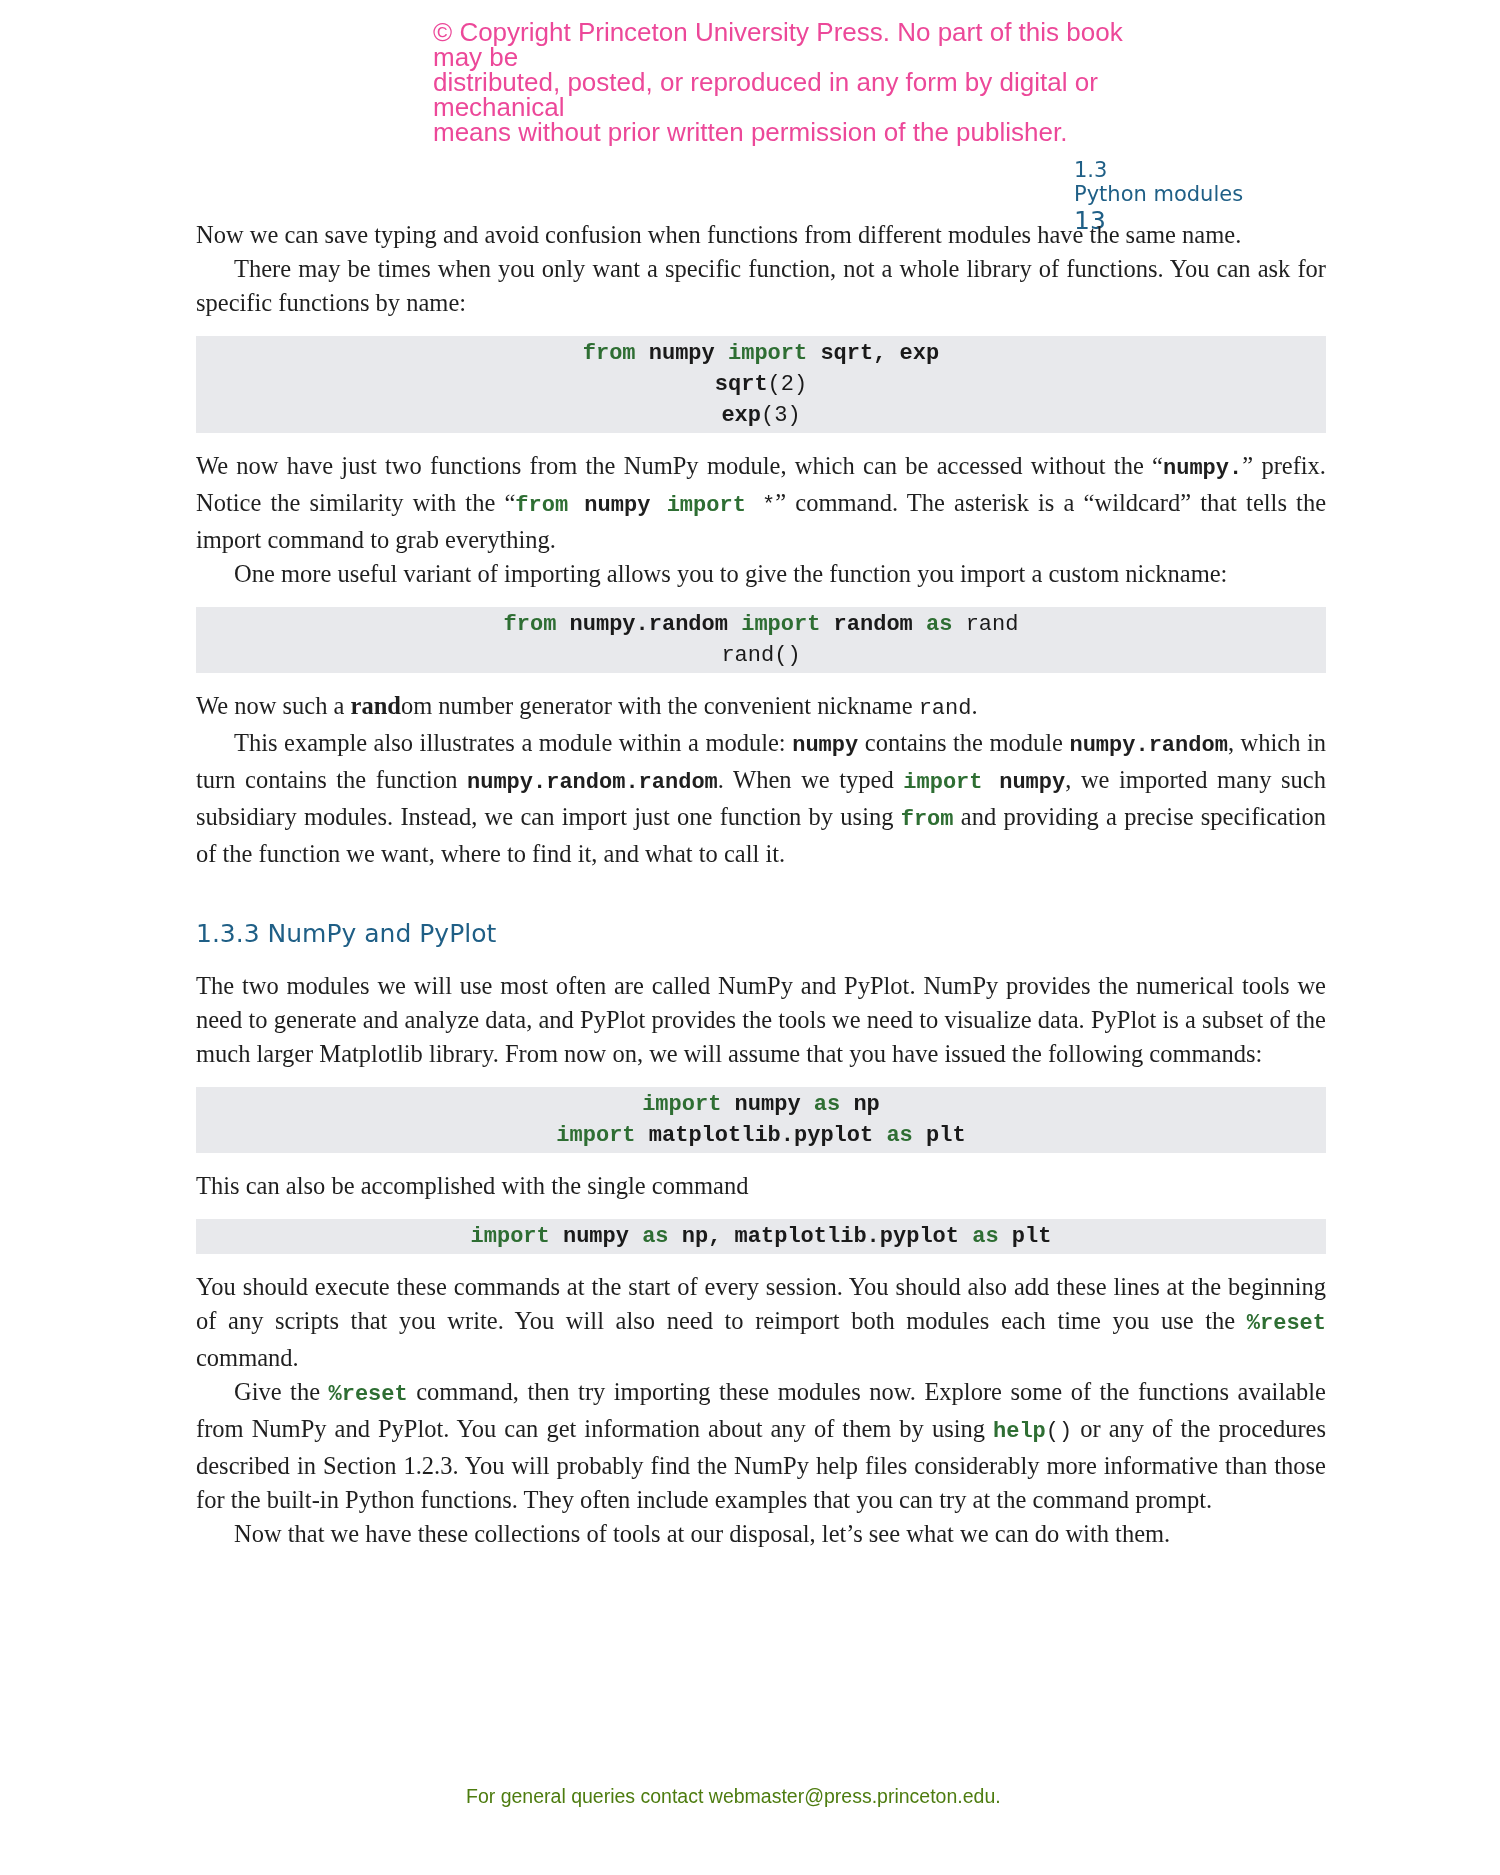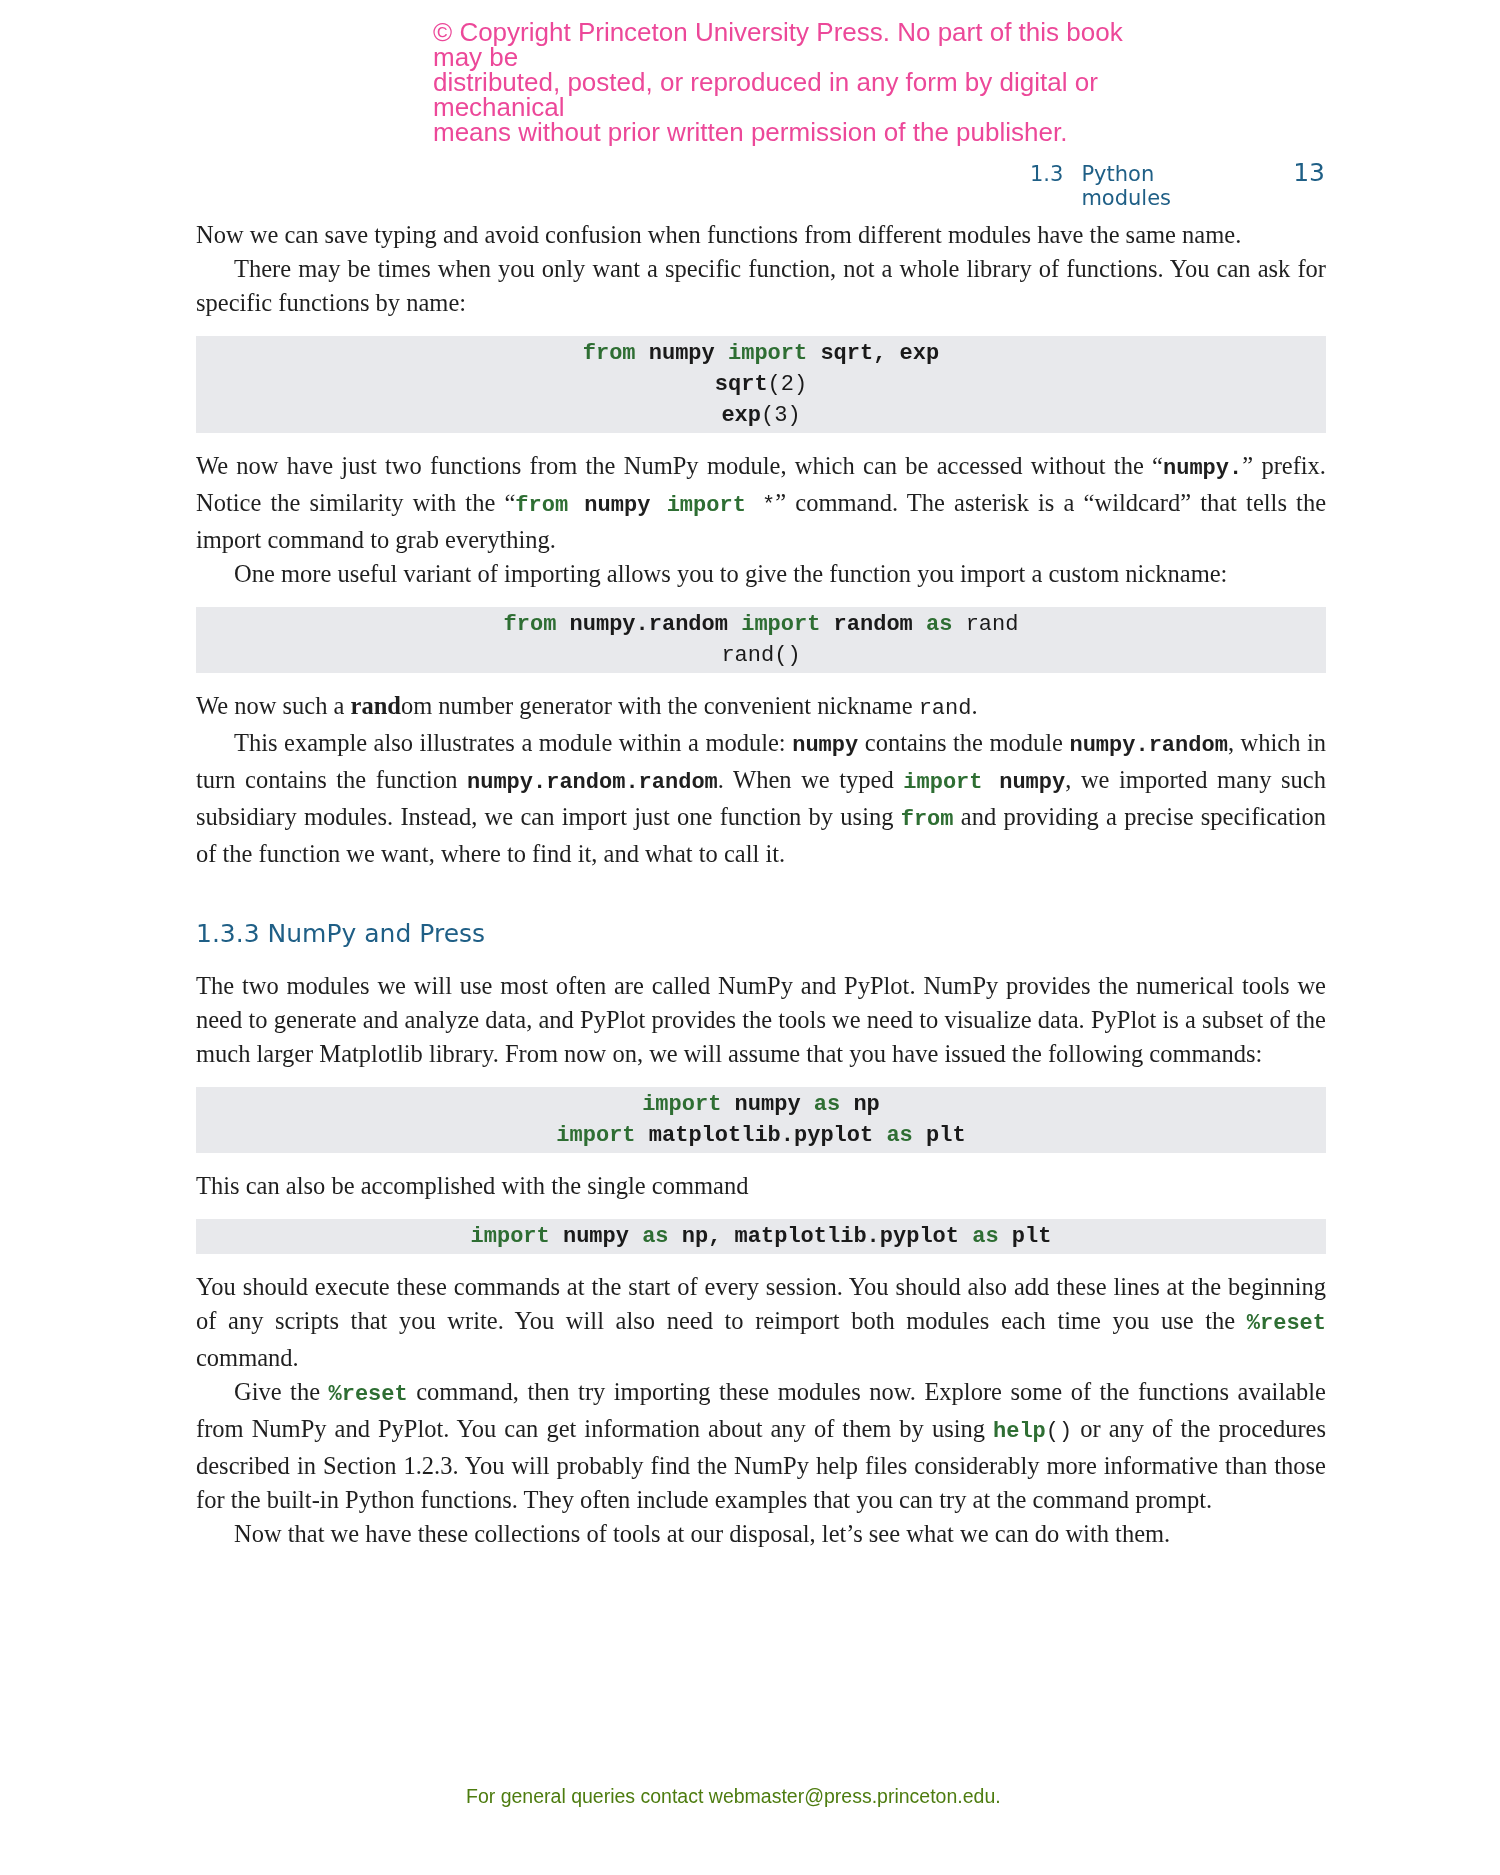--- a/index.html
+++ b/index.html
@@ -1,18 +1,18 @@
 <!DOCTYPE html>
 <html><head>
 <meta charset="utf-8">
 <style>
   html, body { margin: 0; padding: 0; background: #ffffff; }
   body { width: 1500px; height: 1875px; position: relative; overflow: hidden; color: #1c1c1c; }
   .copyright { position: absolute; left: 433px; top: 20px; width: 700px; font-family: Liberation Sans, sans-serif; font-size: 26px; line-height: 25px; color: #ec4899; }
-  .running-head { position: absolute; left: 1030px; top: 158px; width: 295px; font-family: "DejaVu Sans", sans-serif; color: #1f5f86; font-size: 21px; display: flex; justify-content: flex-end; align-items: baseline; }
+  .running-head { position: absolute; left: 1030px; top: 158px; width: 295px; font-family: "DejaVu Sans", sans-serif; color: #1f5f86; font-size: 21px; display: flex; justify-content: flex-end; align-items: baseline; flex-direction: column; }
   .running-head .sec-num { margin-right: 18px; }
   .running-head .page-num { margin-left: 44px; font-size: 25px; }
   .content { position: absolute; left: 196px; top: 218px; width: 1130px; font-family: "Liberation Serif", serif; font-size: 24.5px; line-height: 34px; color: #1f1f1f; }
   .content p { margin: 0; text-align: justify; }
   .content p.indent { text-indent: 38px; }
   .code { background: #e8e9ec; font-family: "Liberation Mono", monospace; font-size: 22px; line-height: 31px; padding: 2px 0 2px 0; margin: 16px 0 16px 0; white-space: pre; color: #1a1a1a; text-align: center; }
   .code .kw { color: #2e6e33; font-weight: bold; }
   .code .b { font-weight: bold; }
   .ic { font-family: "Liberation Mono", monospace; font-size: 22px; }
   .ic.bold { font-weight: bold; }
@@ -42,21 +42,21 @@
   <div class="code"><div><span class="kw">from</span><span class="b"> numpy </span><span class="kw">import</span><span class="b"> sqrt, exp</span></div><div><span class="b">sqrt</span><span>(2)</span></div><div><span class="b">exp</span><span>(3)</span></div></div>
 
   <p><span>We now have just two functions from the NumPy module, which can be accessed without the “</span><span class="ic bold">numpy.</span><span>” prefix. Notice the similarity with the “</span><span class="ic green">from</span><span class="ic bold" style="white-space:pre"> numpy </span><span class="ic green">import</span><span class="ic" style="white-space:pre"> *</span><span>” command. The asterisk is a “wildcard” that tells the import command to grab everything.</span></p>
   <p class="indent">One more useful variant of importing allows you to give the function you import a custom nickname:</p>
 
   <div class="code"><div><span class="kw">from</span><span class="b"> numpy.random </span><span class="kw">import</span><span class="b"> random </span><span class="kw">as</span><span> rand</span></div><div><span>rand()</span></div></div>
 
   <p><span>We now such a </span><b>rand</b><span>om number generator with the convenient nickname </span><span class="ic">rand</span><span>.</span></p>
   <p class="indent"><span>This example also illustrates a module within a module: </span><span class="ic bold">numpy</span><span> contains the module </span><span class="ic bold">numpy.random</span><span>, which in turn contains the function </span><span class="ic bold">numpy.random.random</span><span>. When we typed </span><span class="ic green">import</span><span class="ic bold" style="white-space:pre"> numpy</span><span>, we imported many such subsidiary modules. Instead, we can import just one function by using </span><span class="ic green">from</span><span> and providing a precise specification of the function we want, where to find it, and what to call it.</span></p>
 
-  <div class="section-heading"><span>1.3.3</span> <span>NumPy and Press</span></div>
+  <div class="section-heading"><span>1.3.3</span> <span>NumPy and PyPlot</span></div>
 
   <p>The two modules we will use most often are called NumPy and PyPlot. NumPy provides the numerical tools we need to generate and analyze data, and PyPlot provides the tools we need to visualize data. PyPlot is a subset of the much larger Matplotlib library. From now on, we will assume that you have issued the following commands:</p>
 
   <div class="code"><div><span class="kw">import</span><span class="b"> numpy </span><span class="kw">as</span><span class="b"> np</span></div><div><span class="kw">import</span><span class="b"> matplotlib.pyplot </span><span class="kw">as</span><span class="b"> plt</span></div></div>
 
   <p>This can also be accomplished with the single command</p>
 
   <div class="code"><div><span class="kw">import</span><span class="b"> numpy </span><span class="kw">as</span><span class="b"> np, matplotlib.pyplot </span><span class="kw">as</span><span class="b"> plt</span></div></div>
 
   <p><span>You should execute these commands at the start of every session. You should also add these lines at the beginning of any scripts that you write. You will also need to reimport both modules each time you use the </span><span class="ic green">%reset</span><span> command.</span></p>

